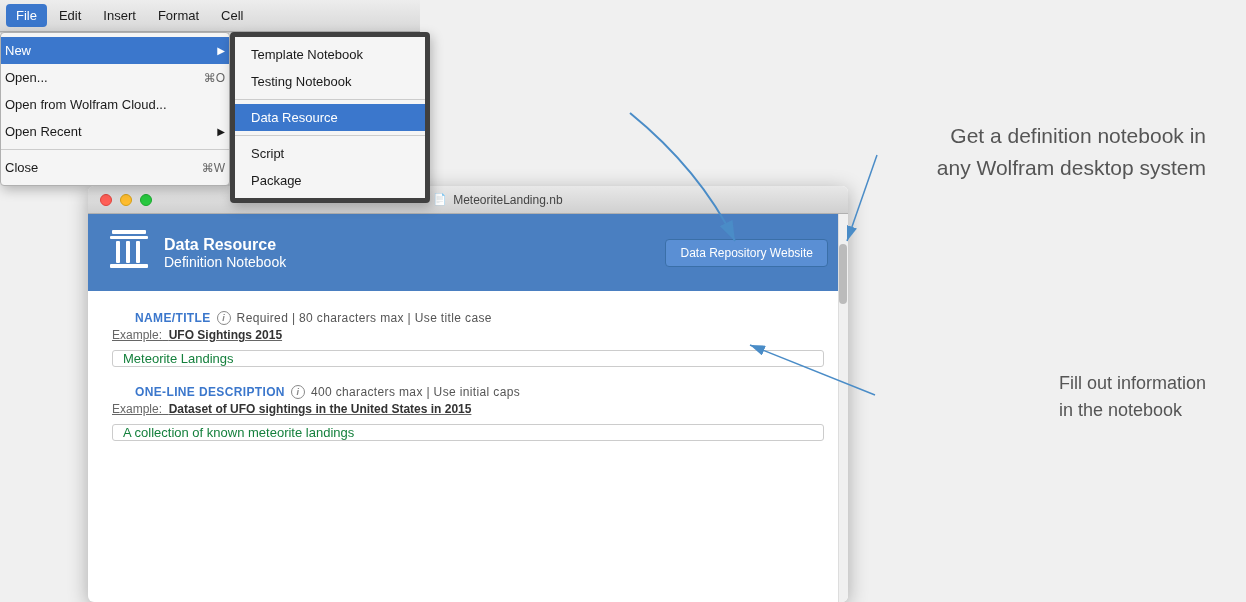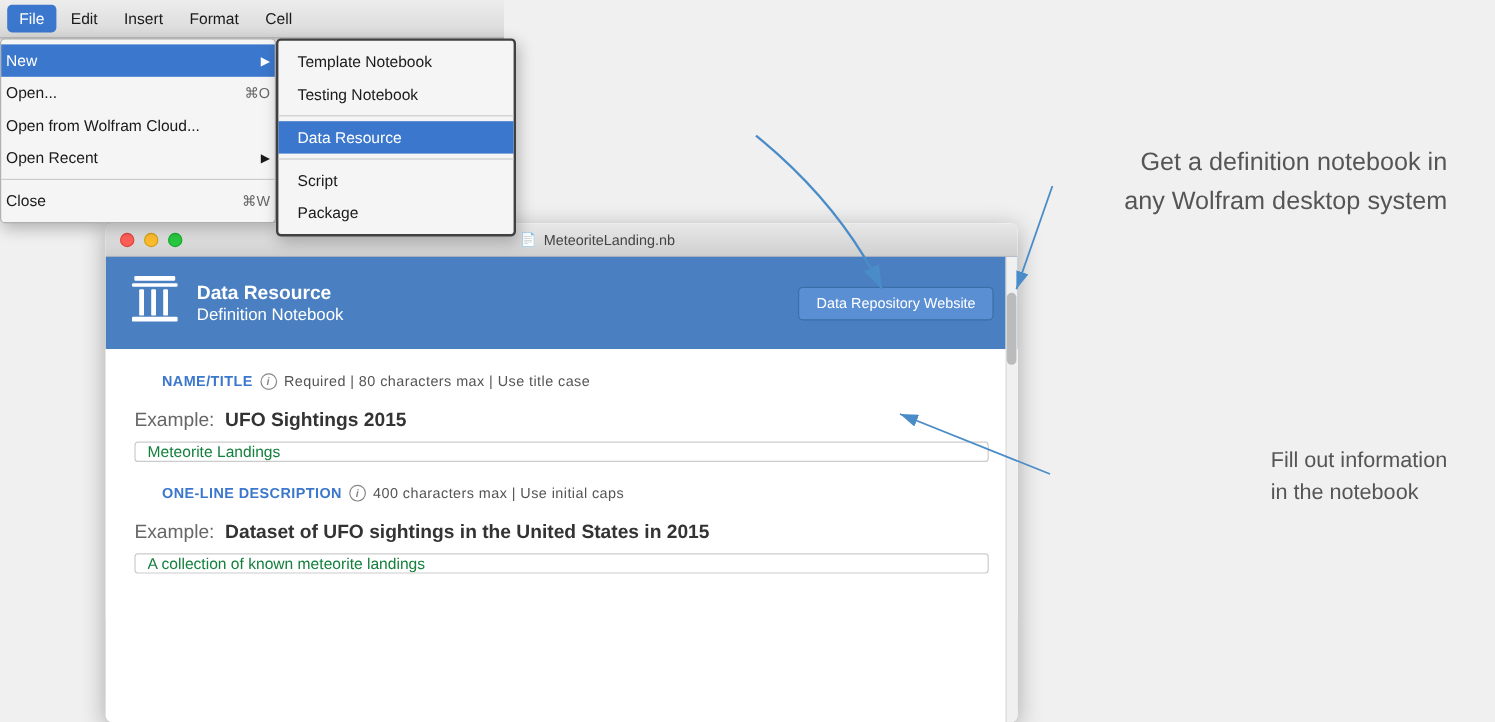--- a/index.html
+++ b/index.html
@@ -84,21 +84,21 @@
       background: #ccc;
       margin: 4px 0;
     }
 
     
     .submenu-container {
       position: absolute;
       top: 32px;
       left: 230px;
       background: #f5f5f5;
-      border: 2px solid #404040;
+      border: 5px solid #404040;
       box-shadow: 2px 4px 12px rgba(0,0,0,0.25);
       width: 200px;
       border-radius: 4px;
       z-index: 20;
       padding: 4px 0;
     }
 
     .submenu-item {
       padding: 6px 16px;
       font-size: 13px;
@@ -247,23 +247,24 @@
     }
 
     .field-meta-normal {
       color: #555;
       font-size: 12px;
       font-weight: 400;
       font-style: normal;
     }
 
     .field-example {
-      font-size: 16px;
+      font-size: 12px;
       color: #666;
-      margin-top: 17px;
+      margin-top: 3px;
+      text-decoration: underline;
     }
 
     .field-example strong {
       color: #333;
     }
 
     .field-input {
       width: 100%;
       border: 1px solid #ccc;
       border-radius: 3px;

